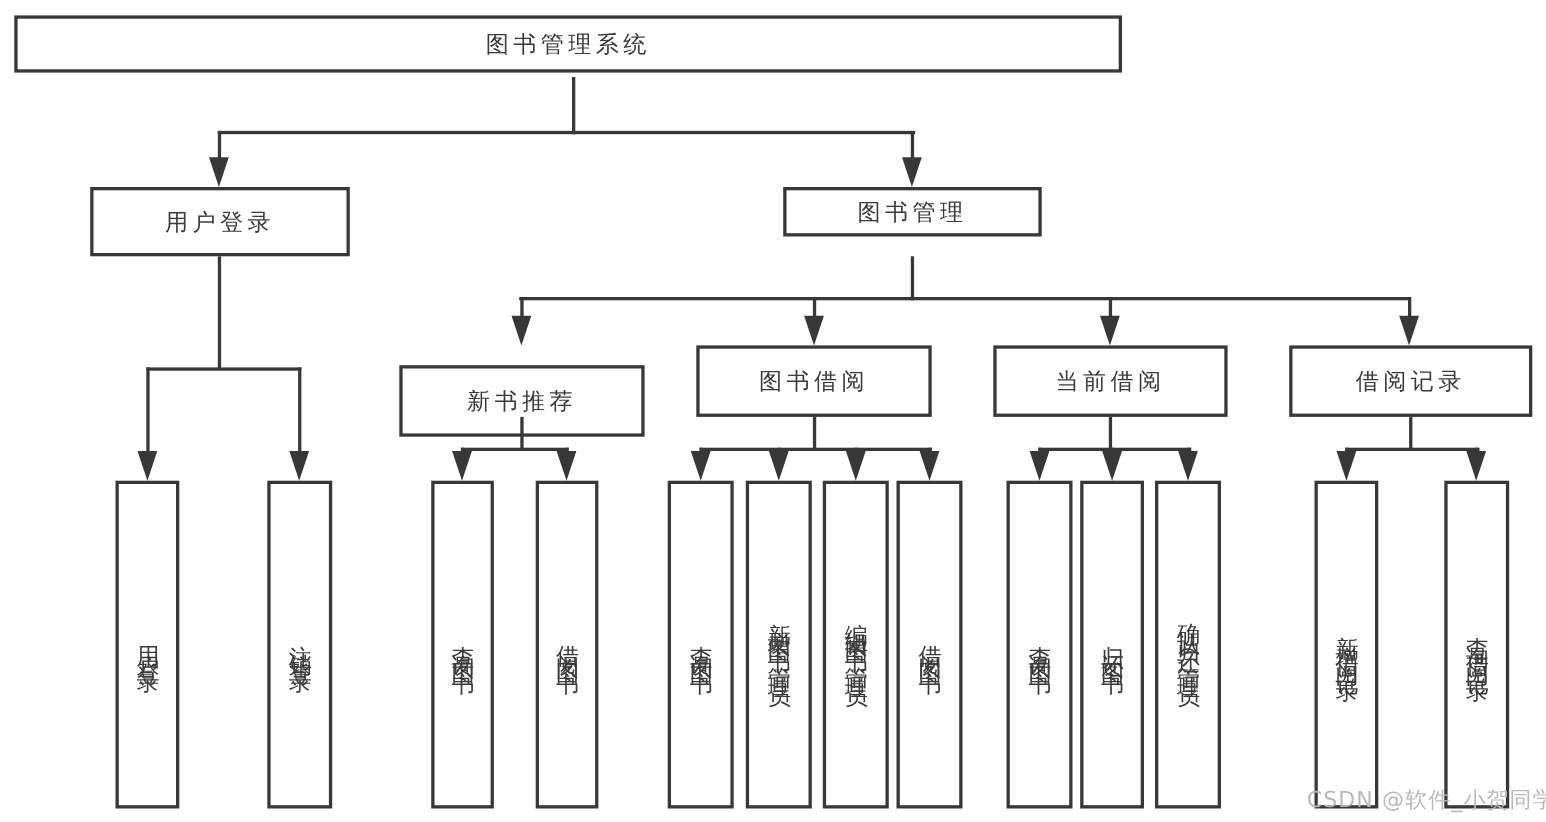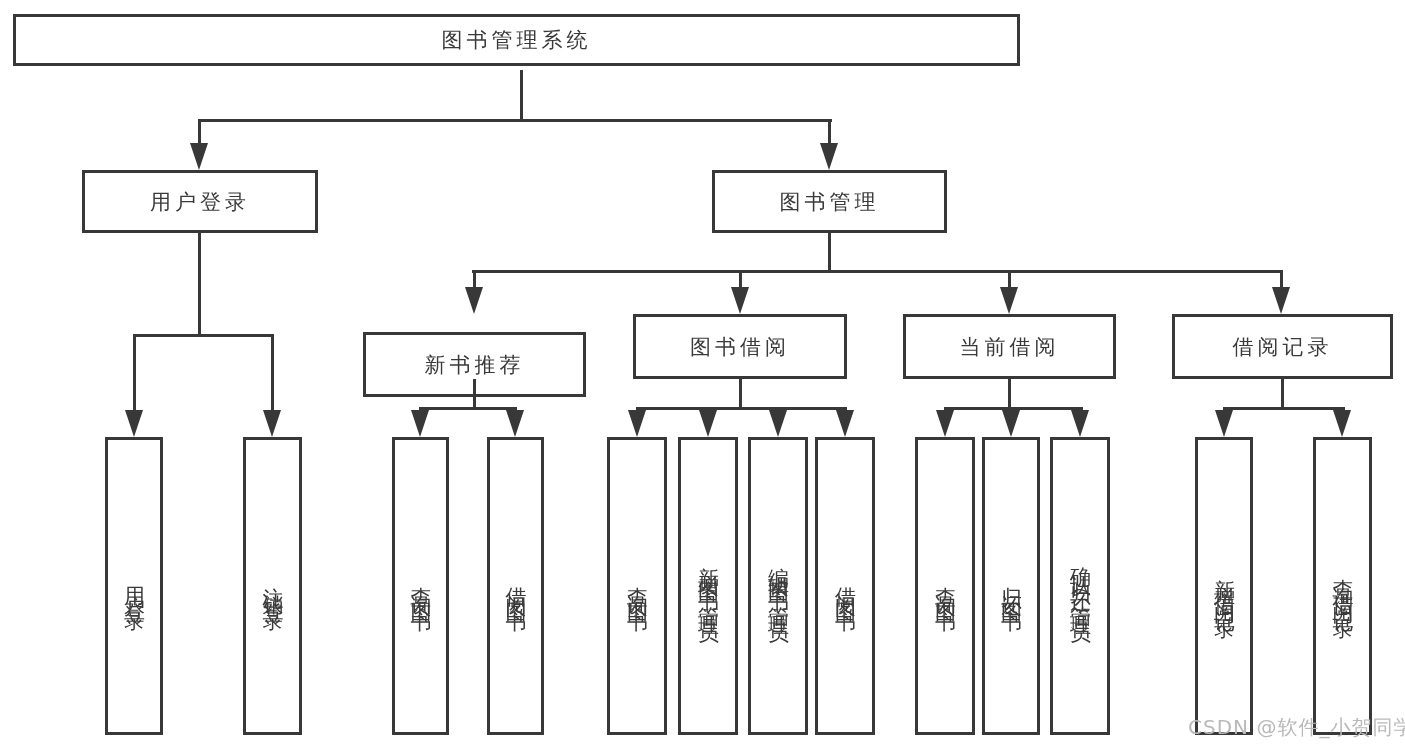--- a/index.html
+++ b/index.html
@@ -34,21 +34,21 @@
 
 <div class="canvas">
 
   <div class="box h" style="left:13px;top:14px;width:1007px;height:52px">
     <span class="lbl">图书管理系统</span>
   </div>
 
   <div class="box h" style="left:82px;top:170px;width:236px;height:63px">
     <span class="lbl">用户登录</span>
   </div>
-  <div class="box h" style="left:712px;top:170px;width:235px;height:63px">
+  <div class="box h" style="left:712px;top:170px;width:235px;height:45px">
     <span class="lbl">图书管理</span>
   </div>
 
   <div class="box h" style="left:363px;top:332px;width:223px;height:65px">
     <span class="lbl">新书推荐</span>
   </div>
   <div class="box h" style="left:633px;top:314px;width:214px;height:65px">
     <span class="lbl">图书借阅</span>
   </div>
   <div class="box h" style="left:903px;top:314px;width:213px;height:65px">

